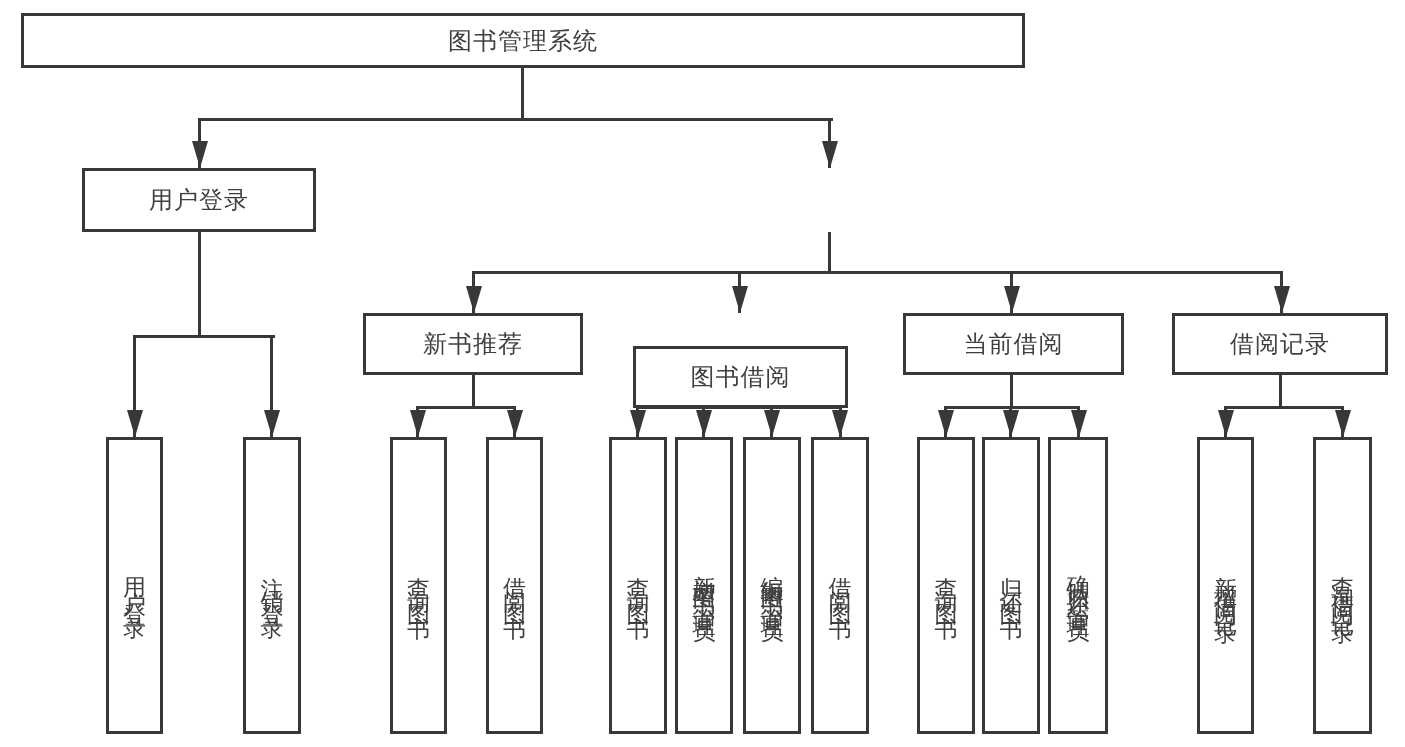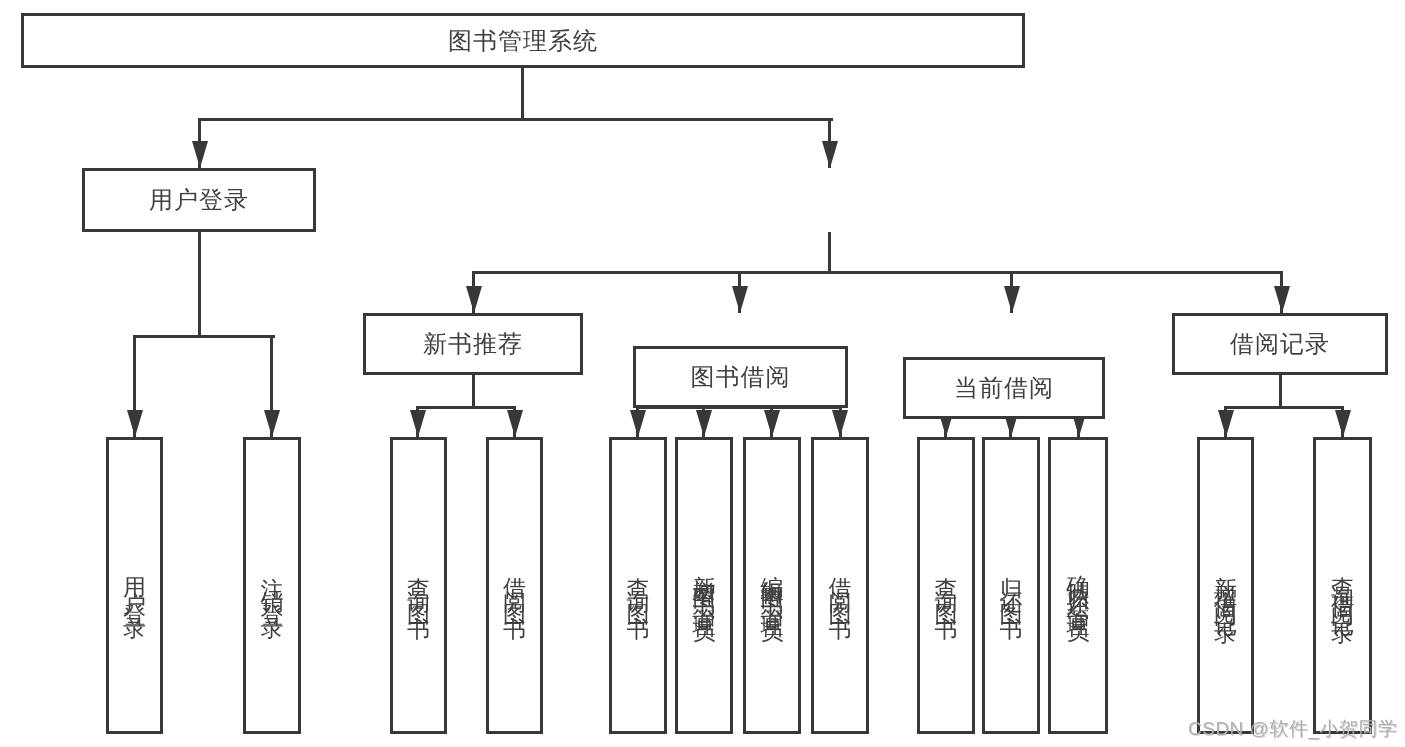--- a/index.html
+++ b/index.html
@@ -102,21 +102,21 @@
   <div class="box hbox" style="left:82px;top:168px;width:234px;height:64px;">
       <span>用户登录</span>
     </div>
 
   <div class="box hbox" style="left:363px;top:313px;width:220px;height:62px;">
       <span>新书推荐</span>
     </div>
   <div class="box hbox" style="left:633px;top:313px;width:215px;height:62px;margin-top:33px;">
       <span>图书借阅</span>
     </div>
-  <div class="box hbox" style="left:903px;top:313px;width:202px;height:62px;margin-top:44px;">
+  <div class="box hbox" style="left:903px;top:313px;width:221px;height:62px;">
       <span>当前借阅</span>
     </div>
   <div class="box hbox" style="left:1172px;top:313px;width:216px;height:62px;">
       <span>借阅记录</span>
     </div>
 
   <div class="box leaf sp4" style="left:106px;top:437px;width:57px;height:297px;">用户登录</div>
   <div class="box leaf sp4" style="left:243px;top:437px;width:58px;height:297px;">注销登录</div>
 
   <div class="box leaf sp4" style="left:390px;top:437px;width:57px;height:297px;">查询图书</div>
@@ -127,15 +127,14 @@
   <div class="box leaf" style="left:743px;top:437px;width:58px;height:297px;">编辑图书（管理员）</div>
   <div class="box leaf sp4" style="left:811px;top:437px;width:58px;height:297px;">借阅图书</div>
 
   <div class="box leaf sp4" style="left:917px;top:437px;width:58px;height:297px;">查询图书</div>
   <div class="box leaf sp4" style="left:982px;top:437px;width:58px;height:297px;">归还图书</div>
   <div class="box leaf" style="left:1048px;top:437px;width:60px;height:297px;">确认归还（管理员）</div>
 
   <div class="box leaf sp6" style="left:1197px;top:437px;width:57px;height:297px;">新增借阅记录</div>
   <div class="box leaf sp6" style="left:1313px;top:437px;width:59px;height:297px;">查询借阅记录</div>
 
-  <div class="watermark">CSDN @软件_小贺同学</div>
 
 </div>
 
 </body></html>

